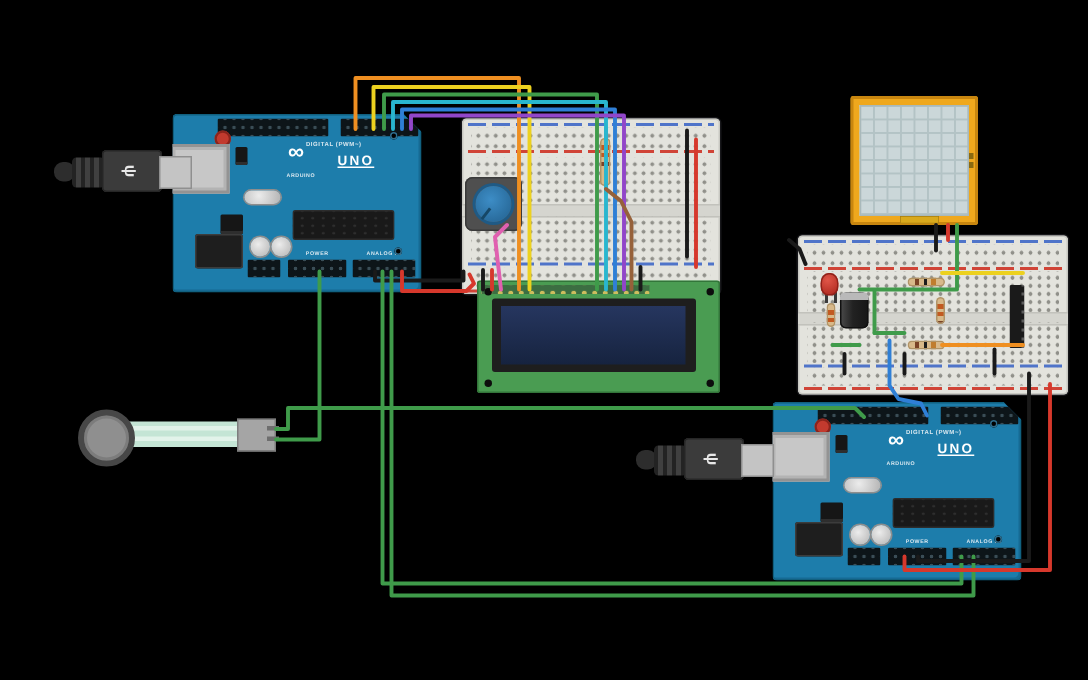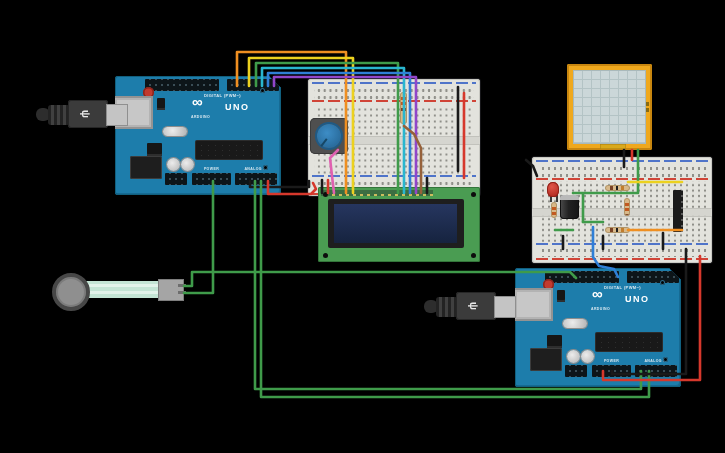--- a/index.html
+++ b/index.html
@@ -8,21 +8,21 @@
   .abs{position:absolute;}
   
   .ard{position:absolute;width:166px;height:119px;background:#1d7dab;border-radius:3px;
     box-shadow:inset 0 0 0 1px #11607f, inset -2px -2px 0 #166a93;
     clip-path:polygon(0 0,calc(100% - 12px) 0,100% 12px,100% 100%,0 100%);}
   .pinstrip{position:absolute;height:12px;background:#0d1519;border-radius:1px;
     background-image:radial-gradient(circle,#3a4d56 1px,transparent 1.4px);
     background-size:6px 6px;background-position:2px 3px;}
   .lbl{position:absolute;color:#d9e8f0;font-weight:bold;letter-spacing:.4px;white-space:nowrap;}
   .lbl-digital{font-size:4px;text-align:center;}
-  .lbl-uno{font-size:9px;color:#fff;letter-spacing:1.5px;font-weight:bold;}
+  .lbl-uno{font-size:9px;color:#fff;letter-spacing:1.5px;font-weight:bold;text-decoration:underline;}
   .lbl-tiny{font-size:3.5px;text-align:center;}
   .logo-inf{font-size:15px;color:#fff;font-weight:bold;line-height:10px;}
   .rst{position:absolute;width:11px;height:11px;background:#c23a2e;border-radius:50%;
     box-shadow:inset 0 0 0 1.5px #8a241c;}
   .chip{position:absolute;background:#191919;border-radius:2px;box-shadow:inset 0 0 0 1px #2c2c2c;
     background-image:radial-gradient(circle,#2e2e2e .8px,transparent 1px);background-size:7px 5px;background-position:3px 3px;}
   .capc{position:absolute;width:13px;height:13px;border-radius:50%;
     background:radial-gradient(circle at 40% 38%,#ececec,#b2b2b2);box-shadow:0 0 0 1px #8d8d8d;}
   .jack{position:absolute;background:#1e1e1e;border-radius:2px;box-shadow:inset 0 0 0 1px #3c3c3c;}
   .usbport{position:absolute;background:#c7c7c7;box-shadow:inset 0 0 0 2px #939393,inset 0 0 0 4px #b3b3b3;}

